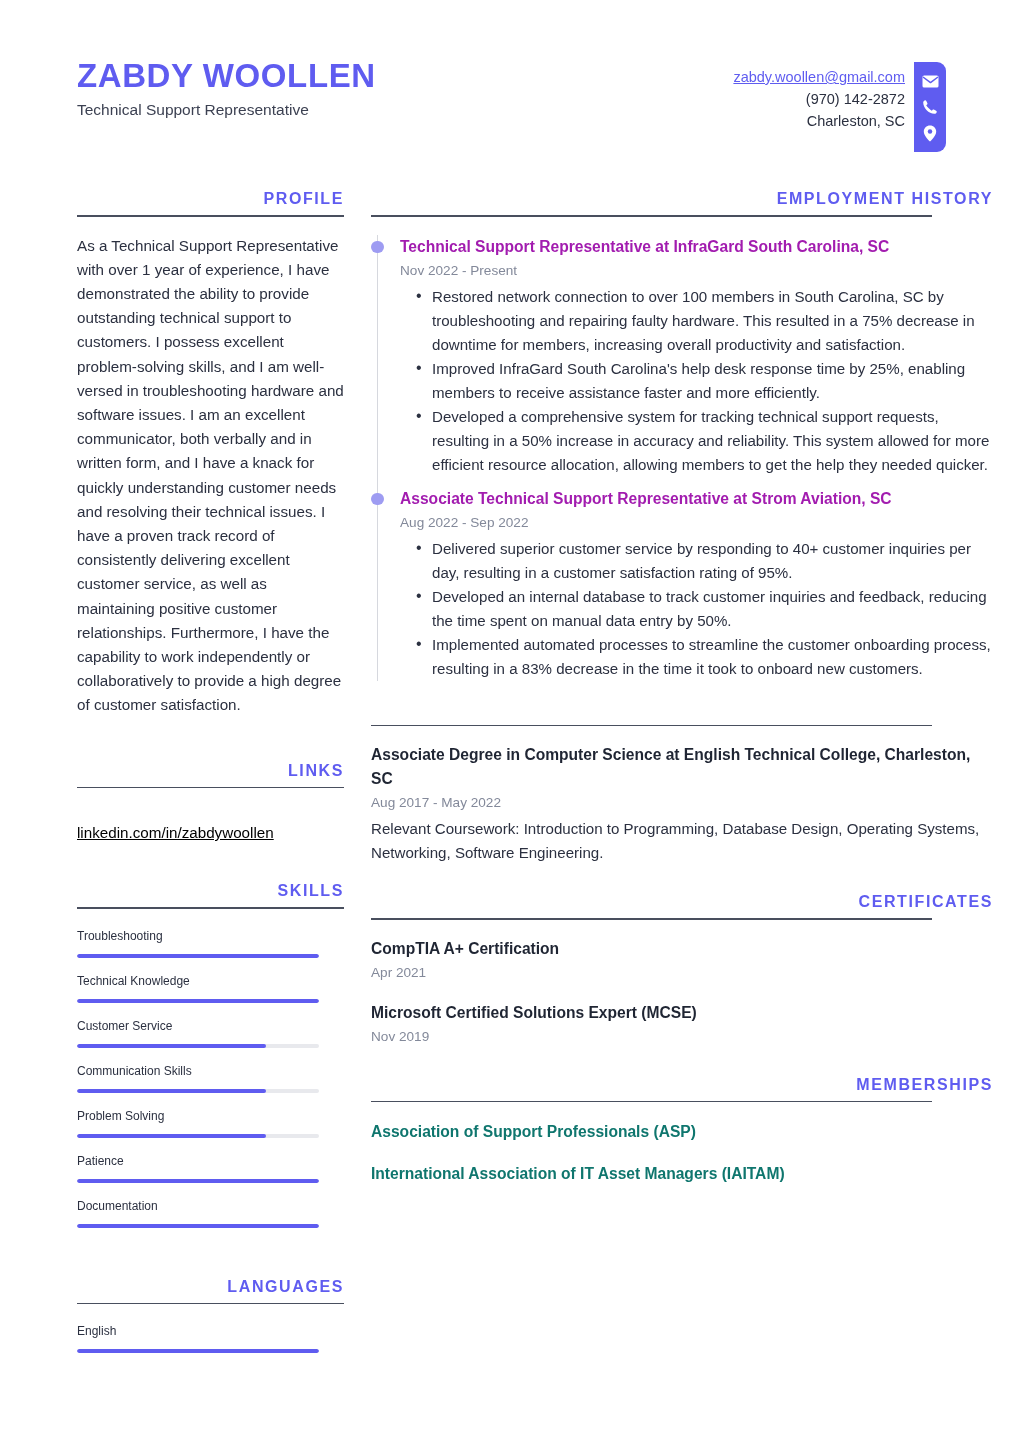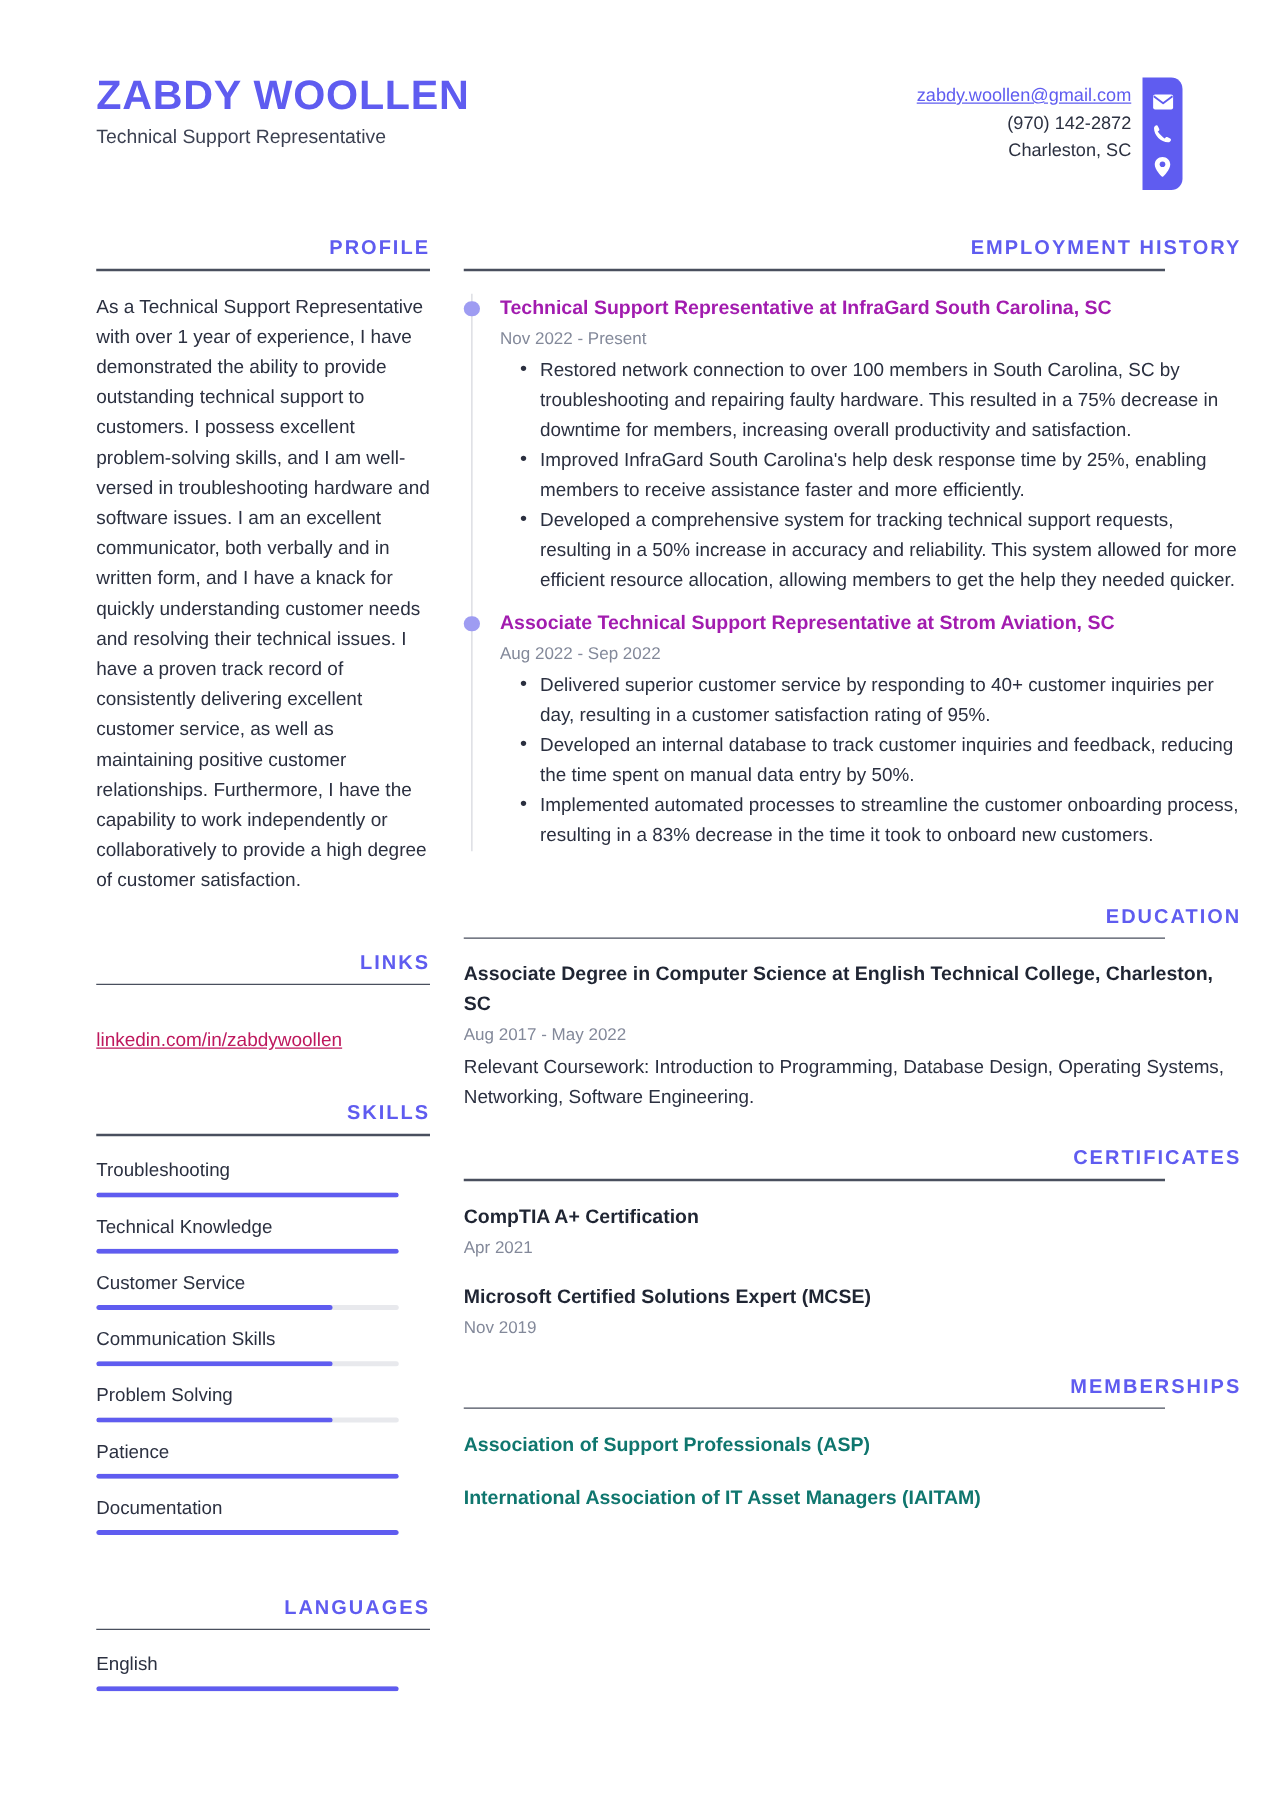--- a/index.html
+++ b/index.html
@@ -152,32 +152,32 @@
     line-height: 24.2px;
     color: #2b3040;
   }
 
   
   .links-wrap { margin-top: 20px; }
 
   .link-item {
     font-size: 15.2px;
     line-height: 23px;
-    color: #be185d;
+    color: #000000;
     text-decoration: underline;
     margin-top: 33px;
   }
 
   
   .skills-wrap { margin-top: 16px; }
 
   .skill-row { margin-bottom: 12px; }
 
   .skill-label {
-    font-size: 15px;
+    font-size: 12px;
     line-height: 23px;
     color: #2b3040;
     margin-bottom: 6px;
   }
 
   .skill-track {
     width: 242px;
     height: 4px;
     background: #e8e9ed;
     border-radius: 2px;
@@ -465,21 +465,20 @@
               <li>Implemented automated processes to streamline the customer onboarding process, resulting in a 83% decrease in the time it took to onboard new customers.</li>
             </ul>
           </div>
 
         </div>
       </div>
 
       <div class="sec-gap-r"></div>
 
       <div class="section">
-        <div class="section-head">EDUCATION</div>
         <div class="section-rule"></div>
         <div class="entry">
           <div class="entry-title">Associate Degree in Computer Science at English Technical College, Charleston, SC</div>
           <div class="entry-dates">Aug 2017 - May 2022</div>
           <div class="entry-desc">Relevant Coursework: Introduction to Programming, Database Design, Operating Systems, Networking, Software Engineering.</div>
         </div>
       </div>
 
       <div class="sec-gap-r-sm"></div>
 

